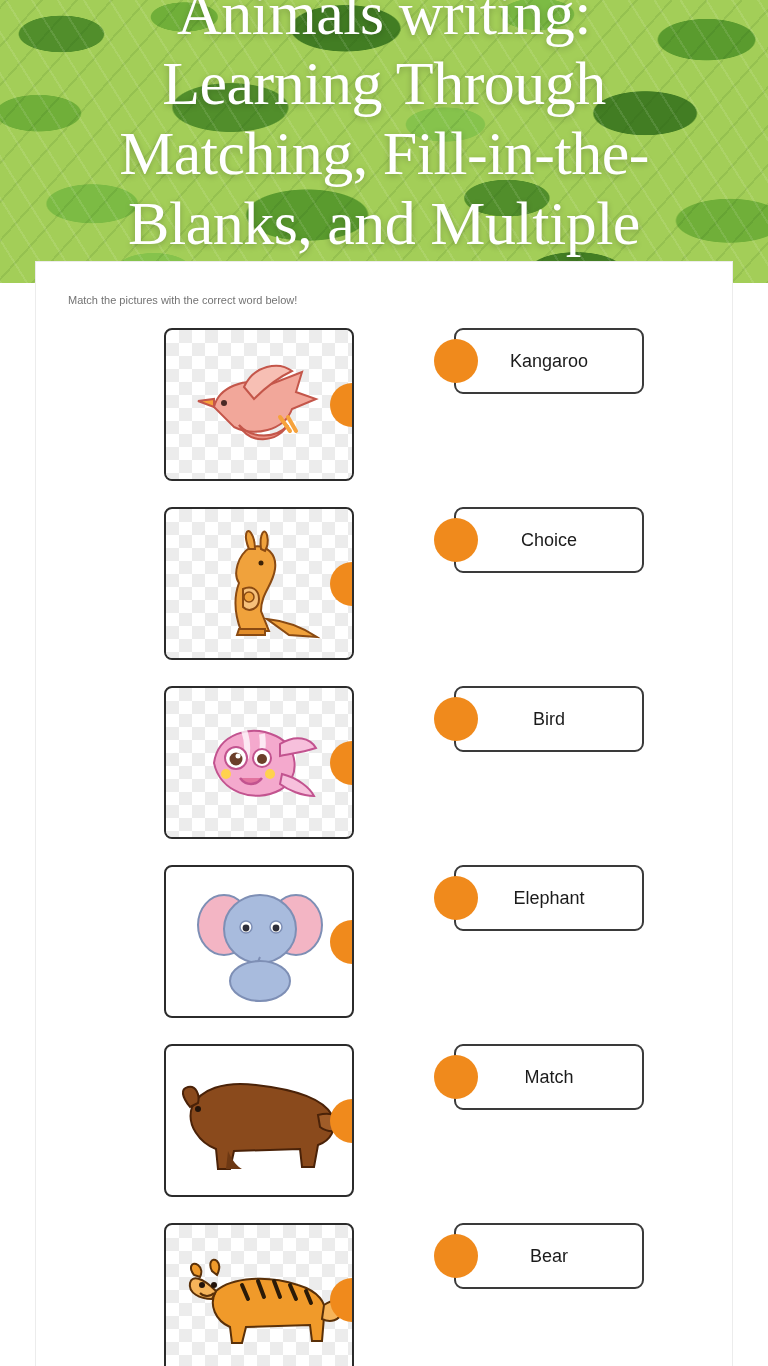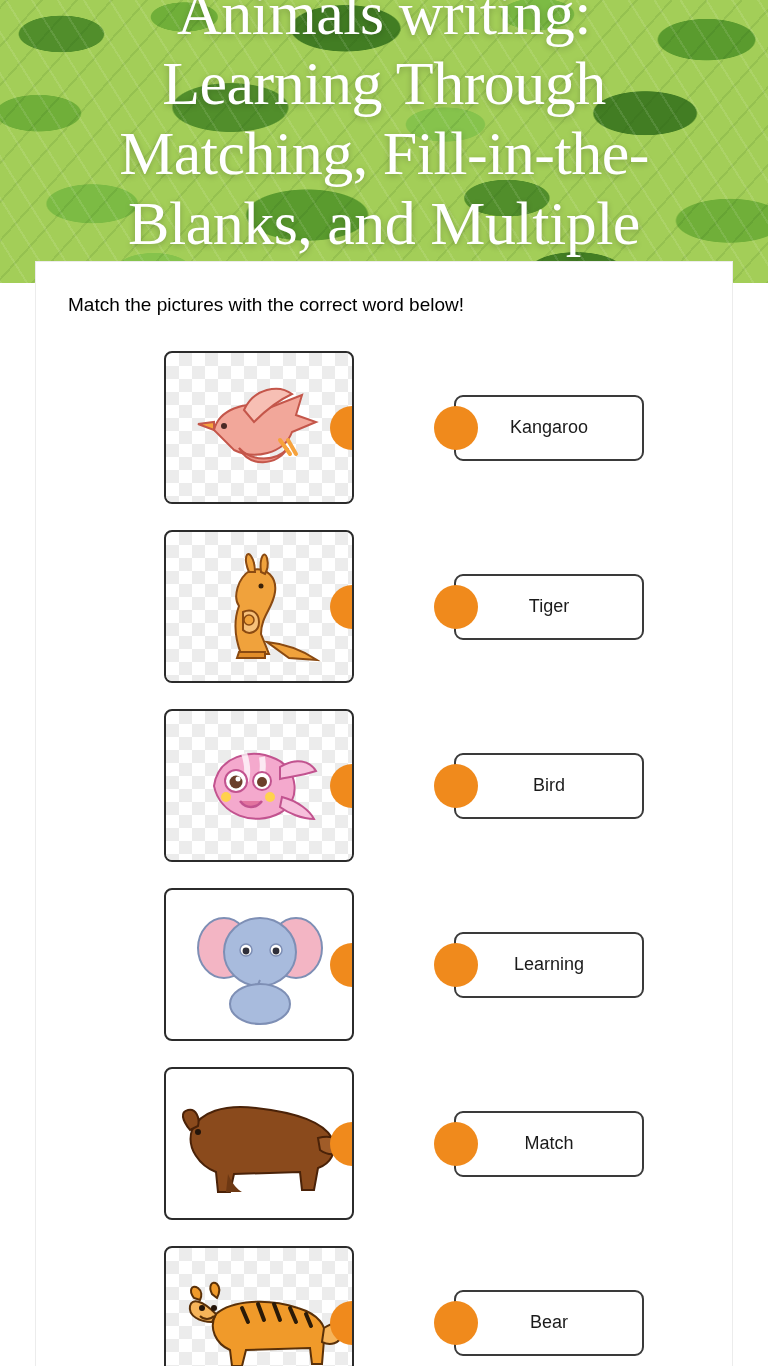--- a/index.html
+++ b/index.html
@@ -68,30 +68,29 @@
     position: absolute;
     top: 262px;
     left: 36px;
     width: 696px;
     min-height: 1104px;
     background: #ffffff;
     box-shadow: 0 0 0 1px #ececec;
     padding: 28px 30px 40px 30px;
   }
   .instruction {
-    font-size: 19px;
-    color: #000000;
+    font-size: 11px;
+    color: #737373;
     margin: 4px 0 22px 2px;
   }
 
   .rows { display: block; }
   .row {
     position: relative;
     display: flex;
-    align-items: center;
     justify-content: space-between;
     height: 179px;
   }
 
   
   .pic-card {
     position: relative;
     width: 190px;
     height: 153px;
     border: 2px solid #2b2b2b;
@@ -193,21 +192,21 @@
             <path d="M54 70 C62 66 70 70 70 80 C70 90 60 94 54 88 Z" fill="#f6c07a" stroke="#8a4a12" stroke-width="2"></path>
             <circle cx="60" cy="78" r="5" fill="#f0a23c" stroke="#8a4a12" stroke-width="1.5"></circle>
             <circle cx="72" cy="44" r="2.5" fill="#3b2208"></circle>
             <path d="M50 110 L76 110 L76 116 L48 116 Z" fill="#e28d2a" stroke="#8a4a12" stroke-width="2"></path>
           </svg>
           <div class="dot dot-left"></div>
         </div>
       </div>
       <div class="word-card">
         <div class="dot dot-right"></div>
-        <span class="word-label">Tiger</span>
+        <span class="word-label">Choice</span>
       </div>
     </div>
 
     <div class="row">
       <div class="row-pic-wrap">
         <div class="pic-card">
           <div class="checker"></div>
           <svg class="pic-art" width="150" height="110" viewBox="0 0 150 110">
             <path d="M30 55 C34 26 66 16 92 28 C114 38 118 70 96 82 C70 96 36 84 30 55 Z" fill="#f4a9cd" stroke="#c2538f" stroke-width="2"></path>
             <path d="M96 36 C112 26 126 30 132 40 C120 44 106 46 96 48 Z" fill="#f7c0dc" stroke="#c2538f" stroke-width="2"></path>
@@ -244,21 +243,21 @@
             <circle cx="62" cy="50" r="6" fill="#ffffff" stroke="#7e8fb5" stroke-width="1.5"></circle>
             <circle cx="62" cy="51" r="3.4" fill="#2f2f3a"></circle>
             <circle cx="92" cy="50" r="6" fill="#ffffff" stroke="#7e8fb5" stroke-width="1.5"></circle>
             <circle cx="92" cy="51" r="3.4" fill="#2f2f3a"></circle>
           </svg>
           <div class="dot dot-left"></div>
         </div>
       </div>
       <div class="word-card">
         <div class="dot dot-right"></div>
-        <span class="word-label">Learning</span>
+        <span class="word-label">Elephant</span>
       </div>
     </div>
 
     <div class="row">
       <div class="row-pic-wrap">
         <div class="pic-card no-checker">
 
           <svg class="pic-art" width="175" height="115" viewBox="0 0 175 115">
             <path d="M20 44 C28 26 52 18 84 22 C120 26 150 34 160 52 C166 66 158 78 146 82 L142 104 L130 104 L128 86 L62 88 L58 106 L46 106 L44 86 C28 80 14 62 20 44 Z" fill="#8a4a1c" stroke="#4a2208" stroke-width="2"></path>
             <path d="M18 44 C10 34 8 26 16 24 C24 22 28 32 26 40 Z" fill="#8a4a1c" stroke="#4a2208" stroke-width="2"></path>

